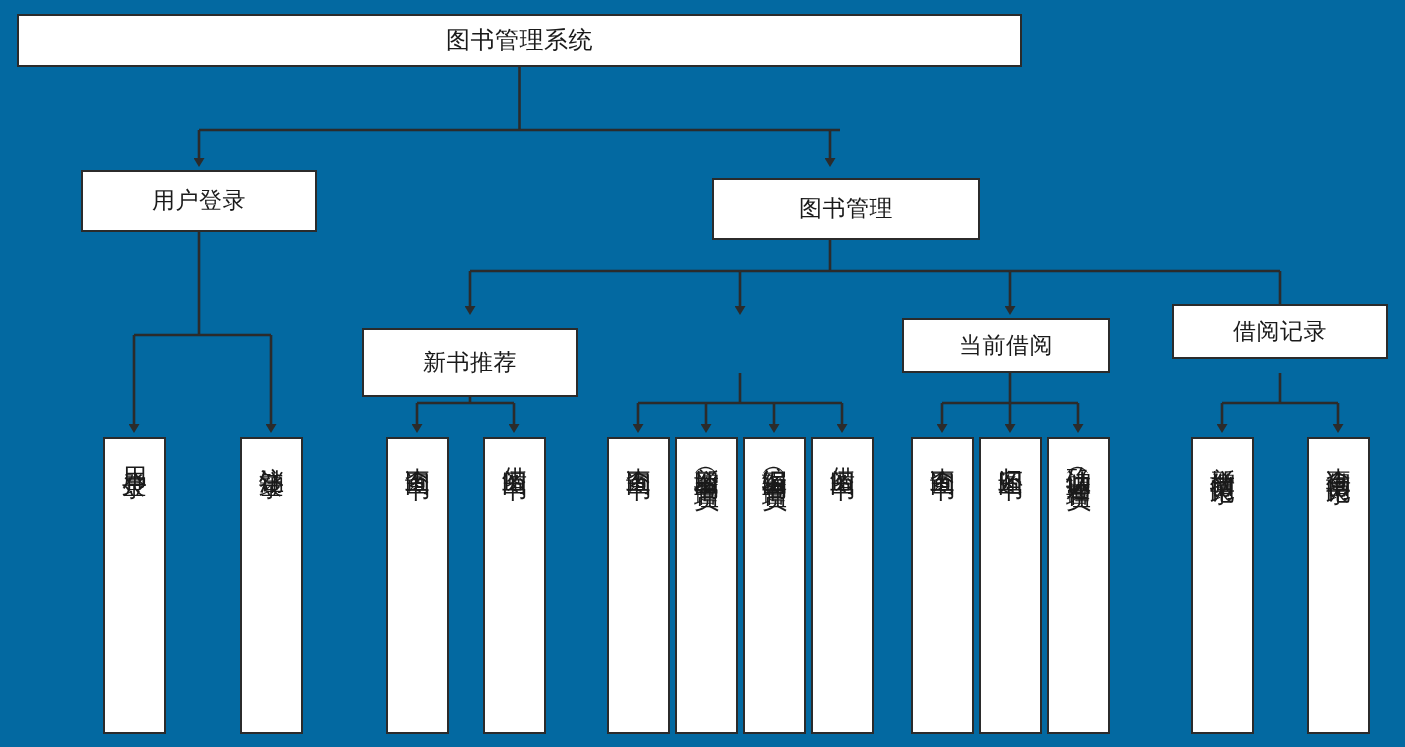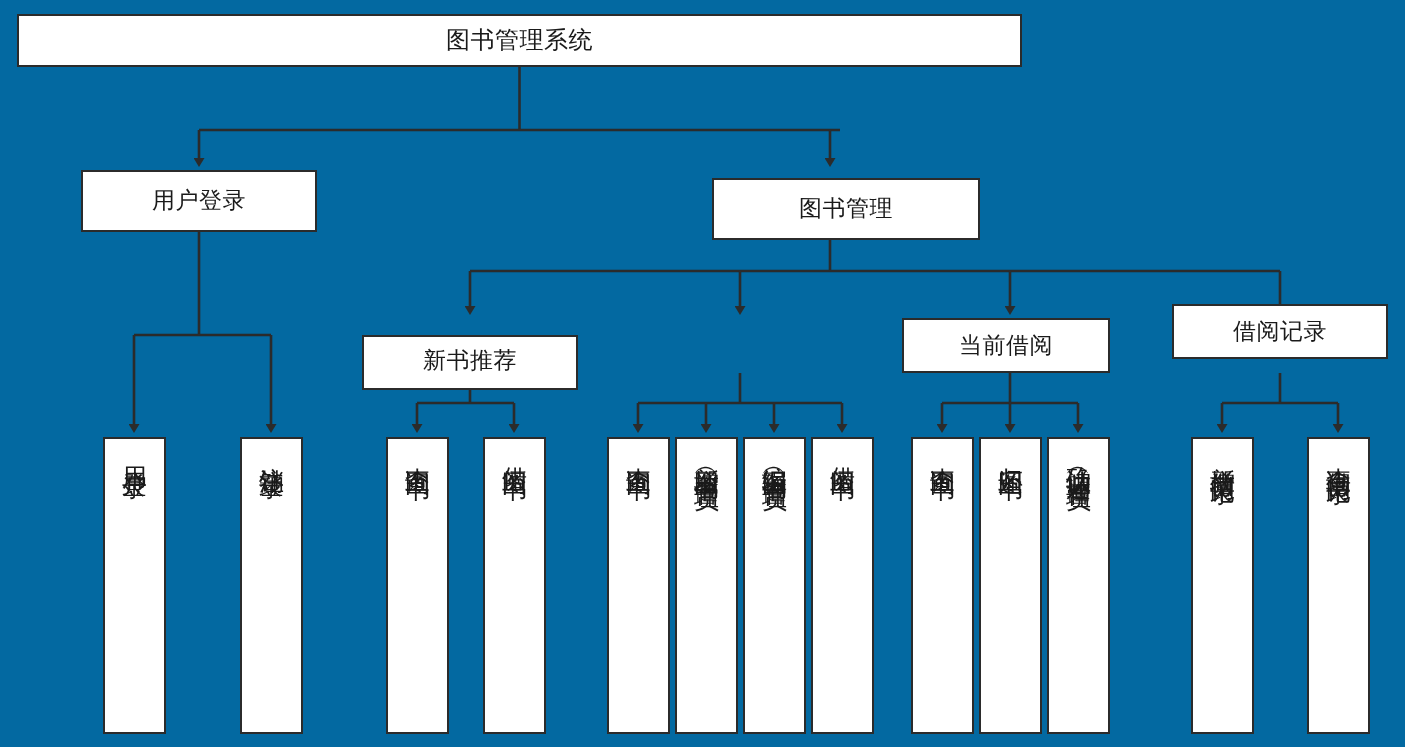--- a/index.html
+++ b/index.html
@@ -136,21 +136,21 @@
     <span class="label">图书管理系统</span>
   </div>
 
   <div class="node h" style="left:81px; top:170px; width:236px; height:62px;">
     <span class="label">用户登录</span>
   </div>
   <div class="node h" style="left:712px; top:170px; width:268px; height:62px;margin-top:8px;">
     <span class="label">图书管理</span>
   </div>
 
-  <div class="node h" style="left:362px; top:335px; width:216px; height:55px;font-family:Liberation Mono, monospace;">
+  <div class="node h" style="left:362px; top:328px; width:216px; height:69px;">
     <span class="label">新书推荐</span>
   </div>
   <div class="node h" style="left:902px; top:318px; width:208px; height:55px;">
     <span class="label">当前借阅</span>
   </div>
   <div class="node h" style="left:1172px; top:304px; width:216px; height:55px;">
     <span class="label">借阅记录</span>
   </div>
 
   <div class="node v" style="left:103px; top:437px; width:63px; height:297px;">

